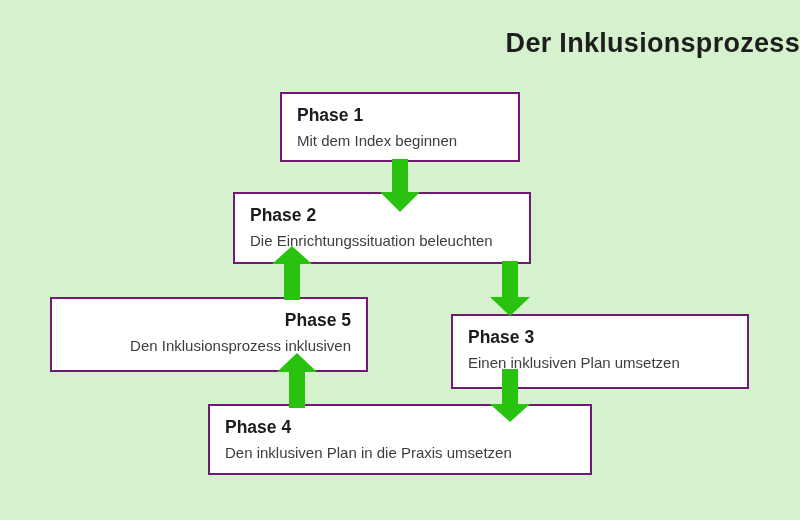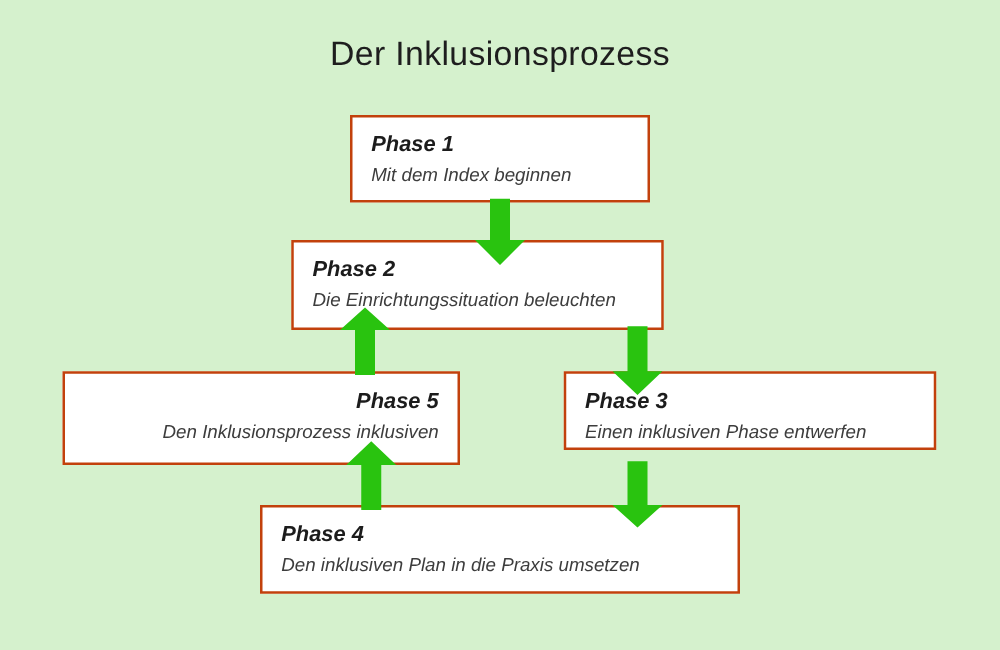--- a/index.html
+++ b/index.html
@@ -9,53 +9,52 @@
     height: 520px;
     background: #d5f1cd;
     font-family: "Liberation Sans", sans-serif;
     overflow: hidden;
   }
   .title {
     position: absolute;
     top: 28px;
     left: 0;
     width: 100%;
-    text-align: center;
+    text-align: right;
     font-size: 27px;
-    font-weight: 400;
+    font-weight: 700;
     color: #1e1e1e;
     letter-spacing: 0.3px;
   }
   .box {
     position: absolute;
     background: #ffffff;
-    border: 2px solid #c2410c;
+    border: 2px solid #701a75;
     box-sizing: border-box;
     padding: 9px 15px;
-    font-style: italic;
   }
   .box .label {
     display: block;
     font-size: 17.5px;
     font-weight: 700;
     line-height: 25px;
     color: #1c1c1c;
     white-space: nowrap;
   }
   .box .desc {
     display: block;
     font-size: 15px;
     font-weight: 400;
     line-height: 25px;
     color: #3d3d3d;
     white-space: nowrap;
   }
   .box-phase1 { left: 280px; top:  92px; width: 240px; height: 70px; }
   .box-phase2 { left: 233px; top: 192px; width: 298px; height: 72px; }
-  .box-phase3 { left: 451px; top: 297px; width: 298px; height: 63px; }
+  .box-phase3 { left: 451px; top: 314px; width: 298px; height: 75px; }
   .box-phase4 { left: 208px; top: 404px; width: 384px; height: 71px; }
   .box-phase5 { left:  50px; top: 297px; width: 318px; height: 75px; text-align: right; }
   .arrow-layer {
     position: absolute;
     left: 0; top: 0;
     width: 800px; height: 520px;
     pointer-events: none;
   }
 </style>
 </head>
@@ -70,21 +69,21 @@
     <span class="desc">Mit dem Index beginnen</span>
   </div>
 
   <div class="box box-phase2">
     <span class="label">Phase 2</span>
     <span class="desc">Die Einrichtungssituation beleuchten</span>
   </div>
 
   <div class="box box-phase3">
     <span class="label">Phase 3</span>
-    <span class="desc">Einen inklusiven Phase entwerfen</span>
+    <span class="desc">Einen inklusiven Plan umsetzen</span>
   </div>
 
   <div class="box box-phase4">
     <span class="label">Phase 4</span>
     <span class="desc">Den inklusiven Plan in die Praxis umsetzen</span>
   </div>
 
   <div class="box box-phase5">
     <span class="label">Phase 5</span>
     <span class="desc">Den Inklusionsprozess inklusiven</span>

